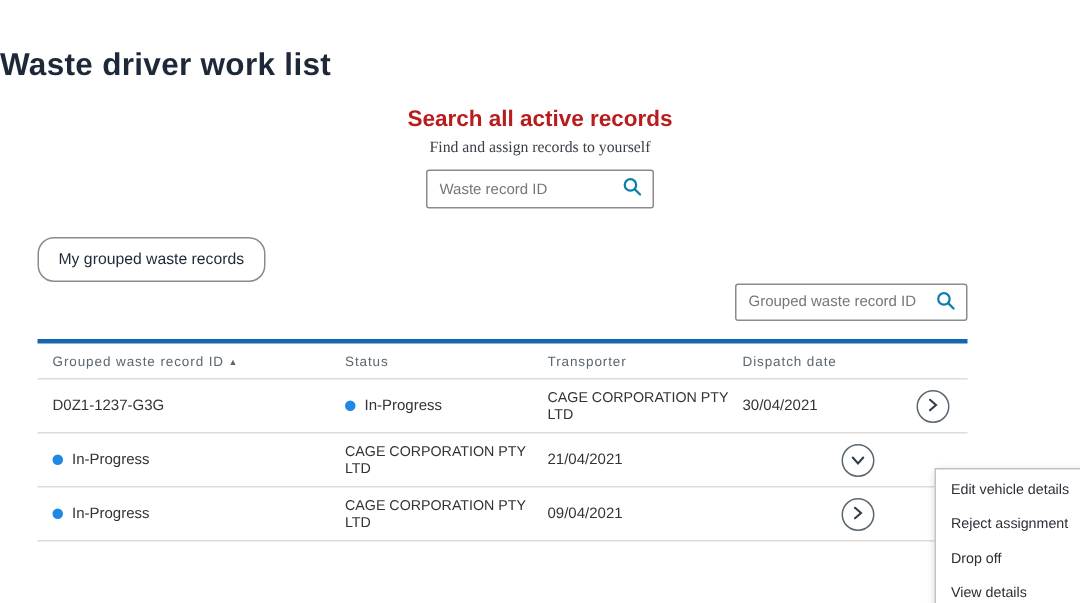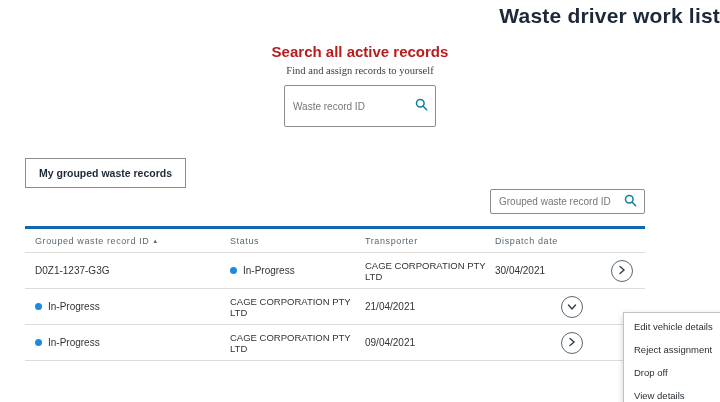--- a/index.html
+++ b/index.html
@@ -5,44 +5,44 @@
   * { box-sizing: border-box; margin: 0; padding: 0; }
   html, body { width: 720px; height: 402px; }
   body {
     font-family: "Liberation Sans", sans-serif;
     background: #ffffff;
     position: relative;
     overflow: hidden;
     color: #333;
   }
   .page-title {
-    text-align: right;
+    text-align: left;
     font-size: 21px;
     font-weight: 700;
     color: #1d2838;
-    padding-top: 4px;
+    padding-top: 32px;
     letter-spacing: 0.2px;
   }
   .search-heading {
     text-align: center;
     font-size: 15px;
     font-weight: 700;
     color: #b91c1c;
     margin-top: 15px;
   }
   .search-sub {
     text-align: center;
     font-size: 10.5px;
     color: #3a4047;
     margin-top: 5px;
     font-family: Liberation Serif, serif;
   }
   .search-box {
     width: 152px;
-    height: 42px;
+    height: 26px;
     border: 1px solid #8c8c8c;
     border-radius: 2px;
     margin: 9px auto 16px auto;
     display: flex;
     align-items: center;
     padding: 0 7px 0 8px;
     background: #fff;
   }
   .search-box input {
     border: none;
@@ -65,24 +65,25 @@
   }
   .content {
     position: absolute;
     left: 25px;
     top: 158px;
     width: 620px;
   }
   .tab-bar { display: flex; align-items: stretch; }
   .tab {
     font-size: 10.5px;
-    font-weight: 700;
+    font-weight: 400;
     padding: 8px 13px;
     cursor: pointer;
     background: #fff;
+    border-radius: 11px;
   }
   .tab.active {
     border: 1px solid #8c8c8c;
     color: #1d2838;
   }
   .tab.inactive {
     border: 1px solid transparent;
     color: #1467af;
   }
   .table-search {

